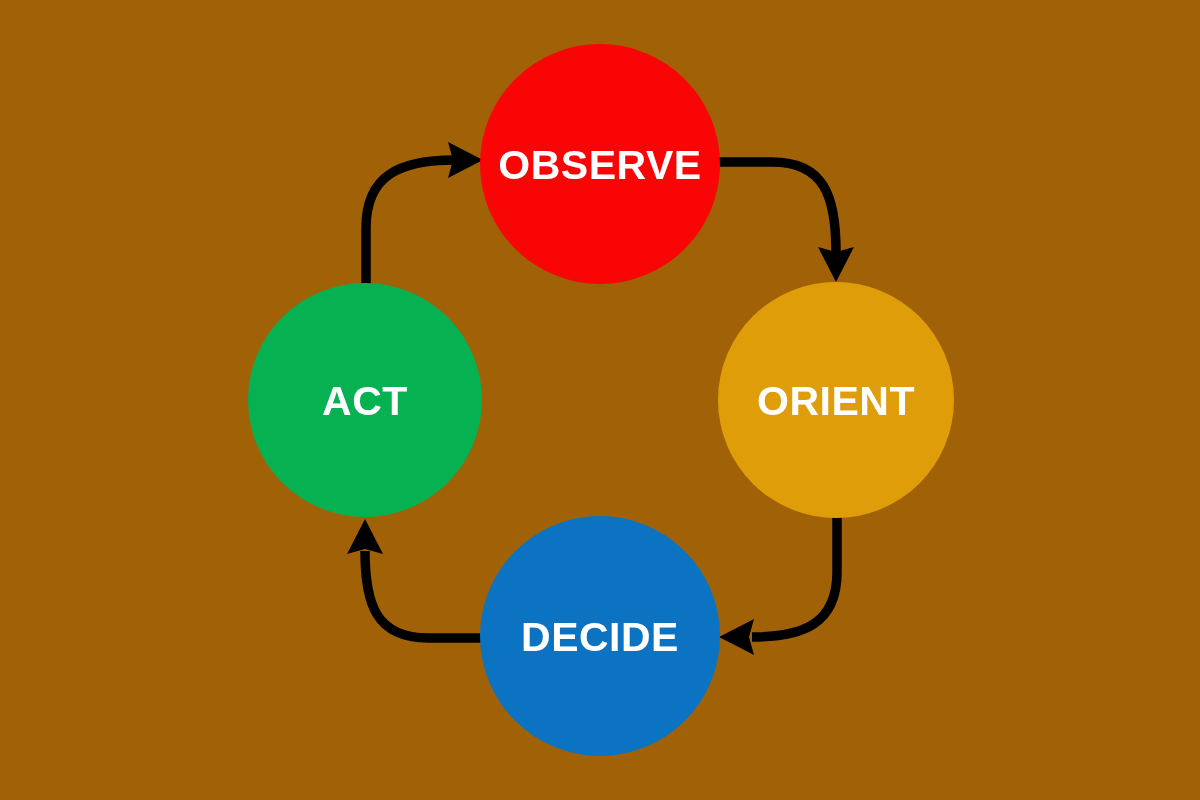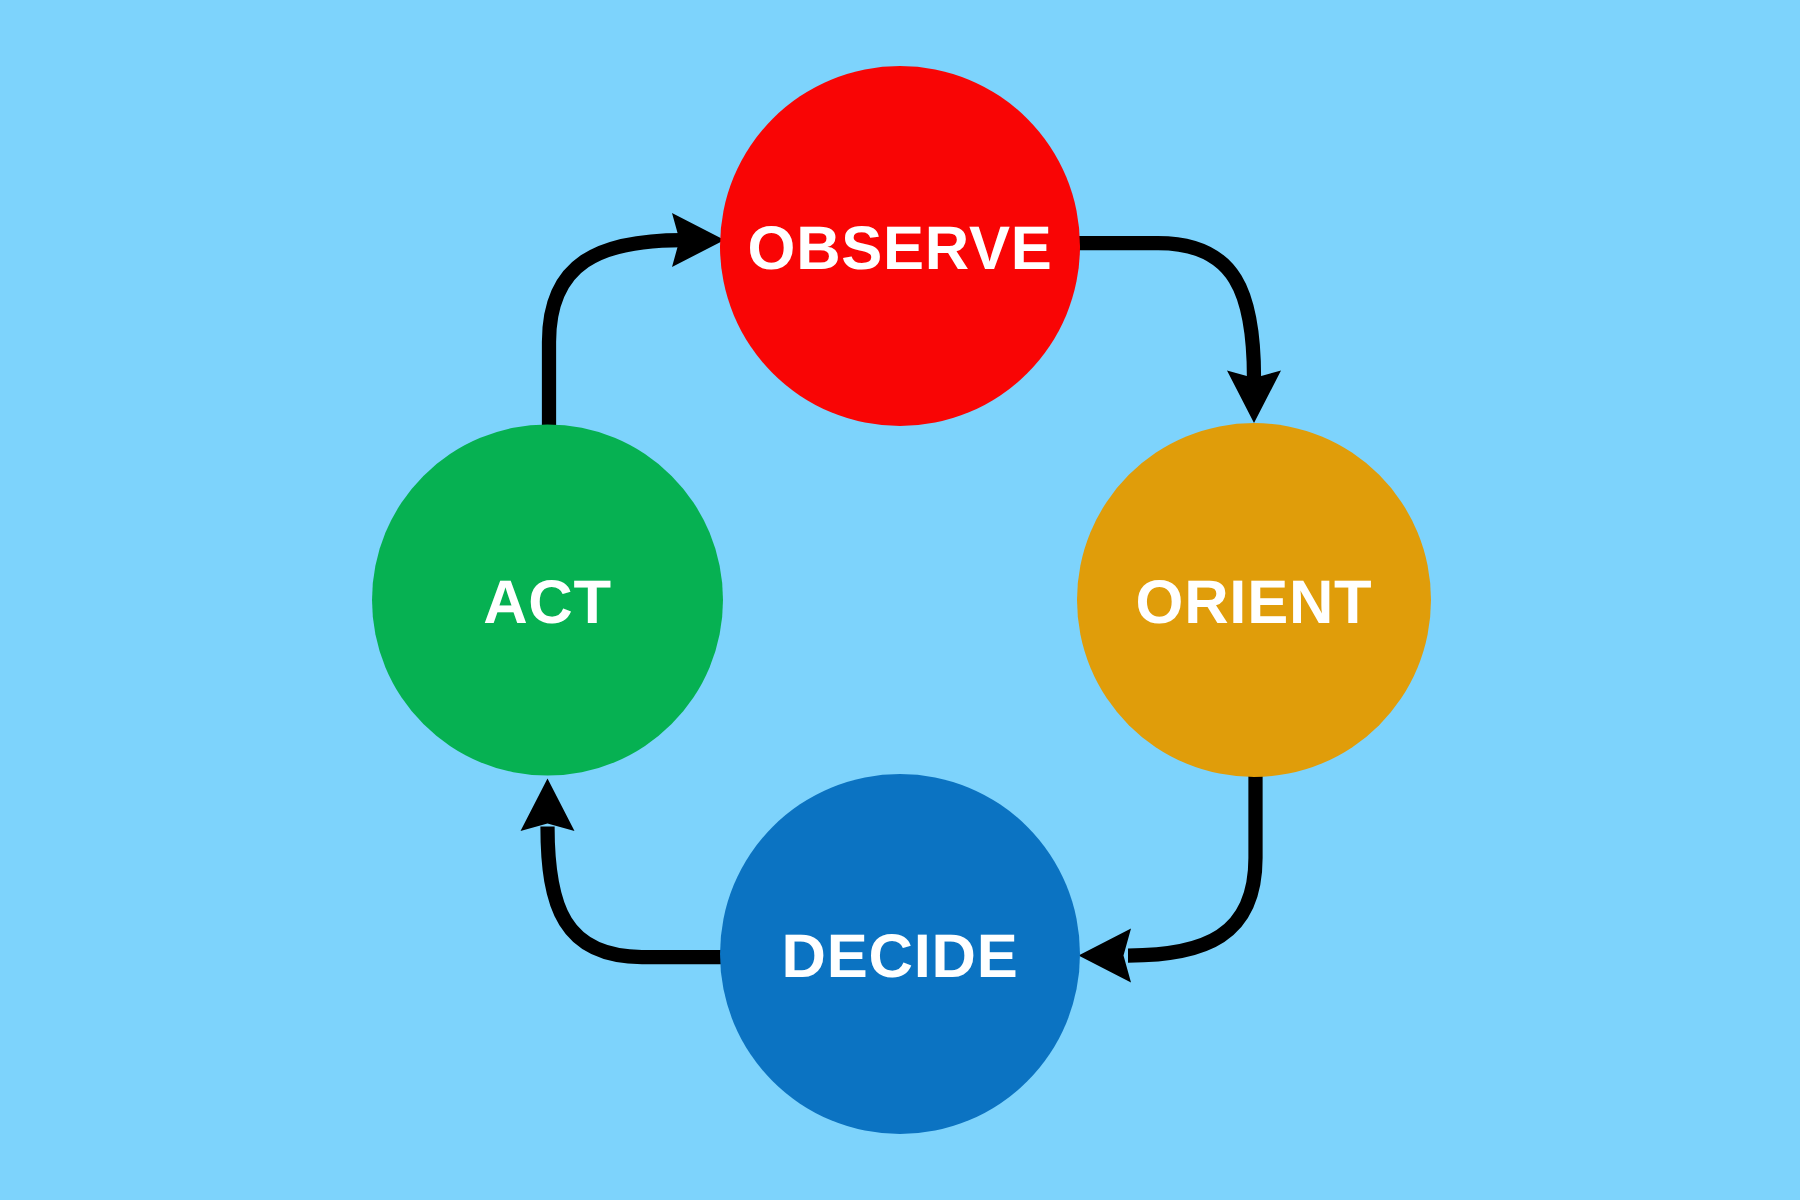--- a/index.html
+++ b/index.html
@@ -46,21 +46,21 @@
     stroke-linecap: butt;
   }
   .arrow-head {
     fill: #000000;
     stroke: none;
   }
 </style>
 </head>
 <body>
 
-<div id="diagram-root" style="background: #7dd3fc;">
+<div id="diagram-root" style="background: #a16207;">
 
   <svg id="ooda-svg" viewBox="0 0 1200 800" xmlns="http://www.w3.org/2000/svg">
 
     <g>
       <path class="flow-arrow" d="M 366,285 L 366,228 C 366,175 400,160 455,160" stroke="#000000"></path>
       <polygon class="arrow-head" points="483,160 448,142 453,160 448,178" fill="#000000"></polygon>
     </g>
 
     <g>
       <path class="flow-arrow" d="M 716,162 L 772,162 C 824,162 836,196 836,252" stroke="#000000"></path>

